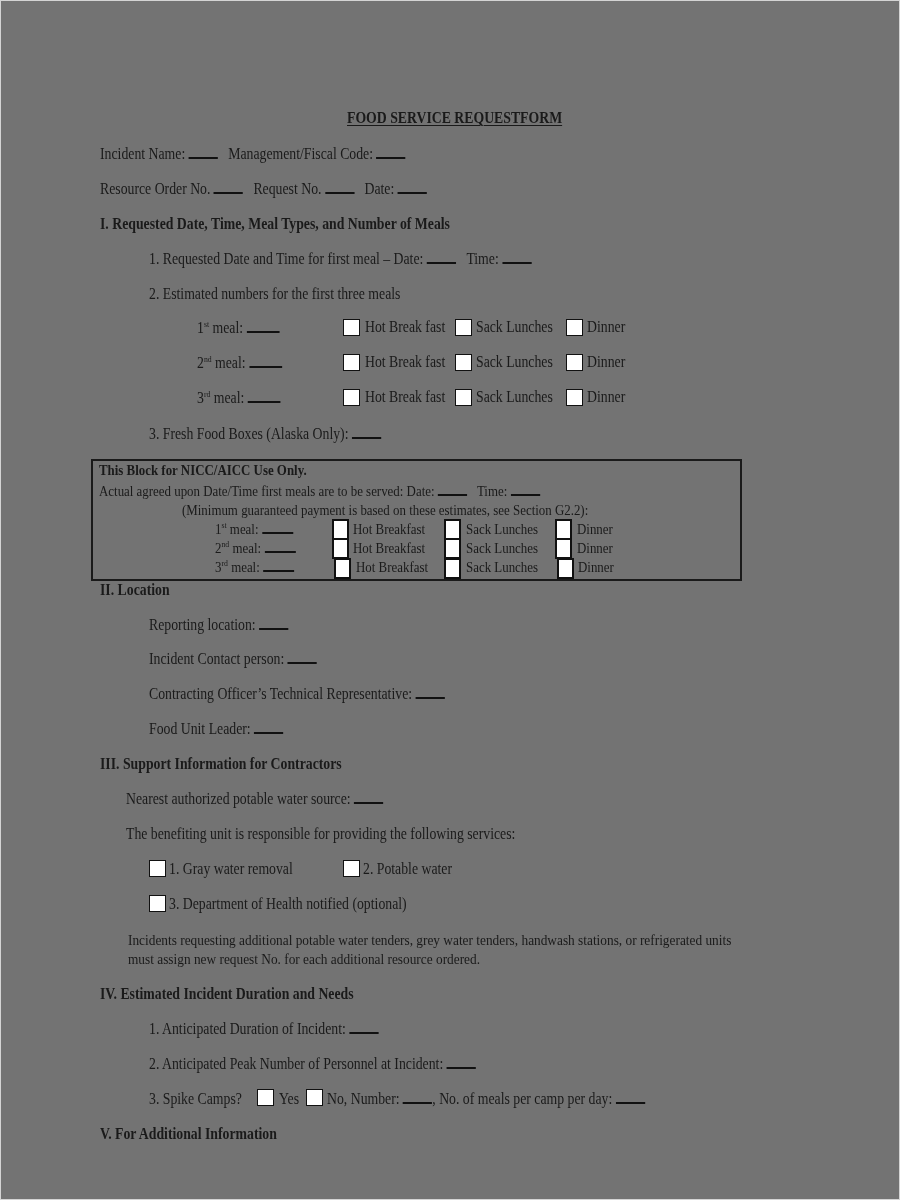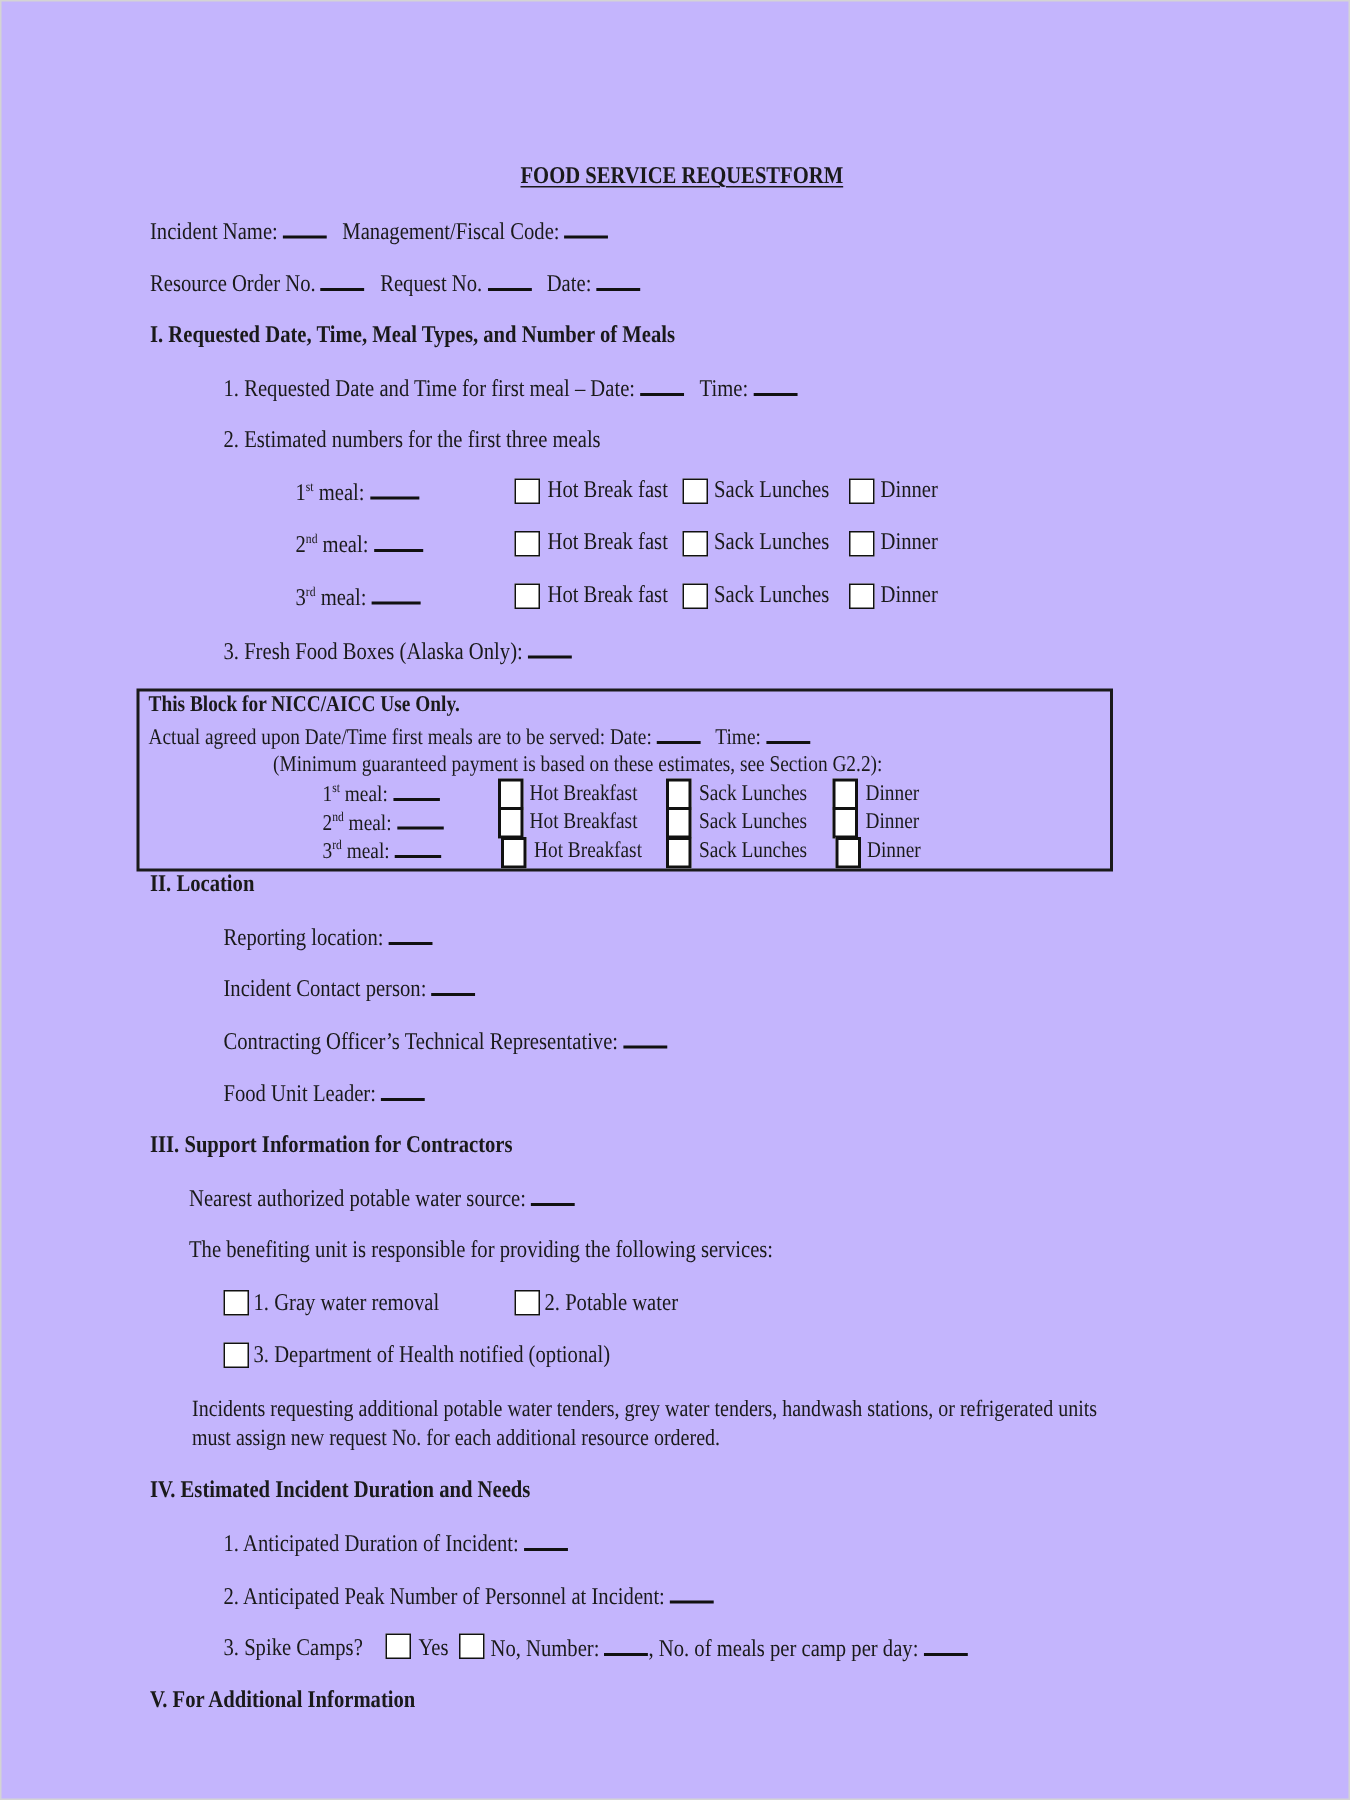--- a/index.html
+++ b/index.html
@@ -1,19 +1,19 @@
 <!DOCTYPE html>
 <html><head>
 <meta charset="utf-8">
 <style>
   html, body { margin: 0; padding: 0; background: #ffffff; }
   body { width: 900px; height: 1200px; position: relative; overflow: hidden; }
   .page {
     position: absolute; left: 0; top: 0; width: 898px; height: 1198px;
-    border: 1px solid #d4d4d4; background: #c4b5fd;
+    border: 1px solid #d4d4d4; background: #737373;
   }
   .t {
     position: absolute; white-space: nowrap;
     font-family: "Liberation Serif", serif; font-size: 16px; color: #1a1a1a;
     transform-origin: left top; transform: scaleX(0.86);
     line-height: 18px;
   }
   .b { font-weight: bold; }
   .title { text-decoration: underline; text-underline-offset: 2px; font-weight: bold; }
   .blank { display: inline-block; width: 34px; border-bottom: 2px solid #111; height: 12px; vertical-align: baseline; margin-left: 4px; }

